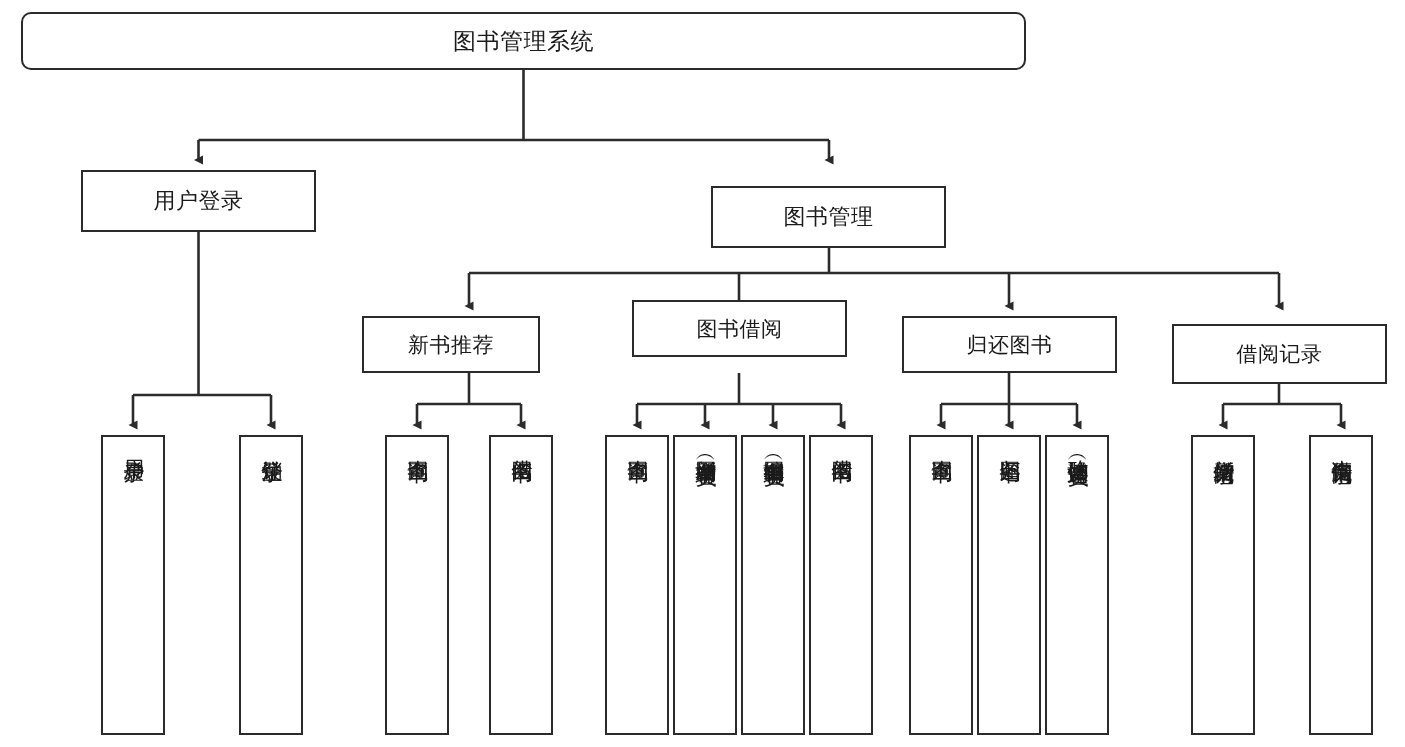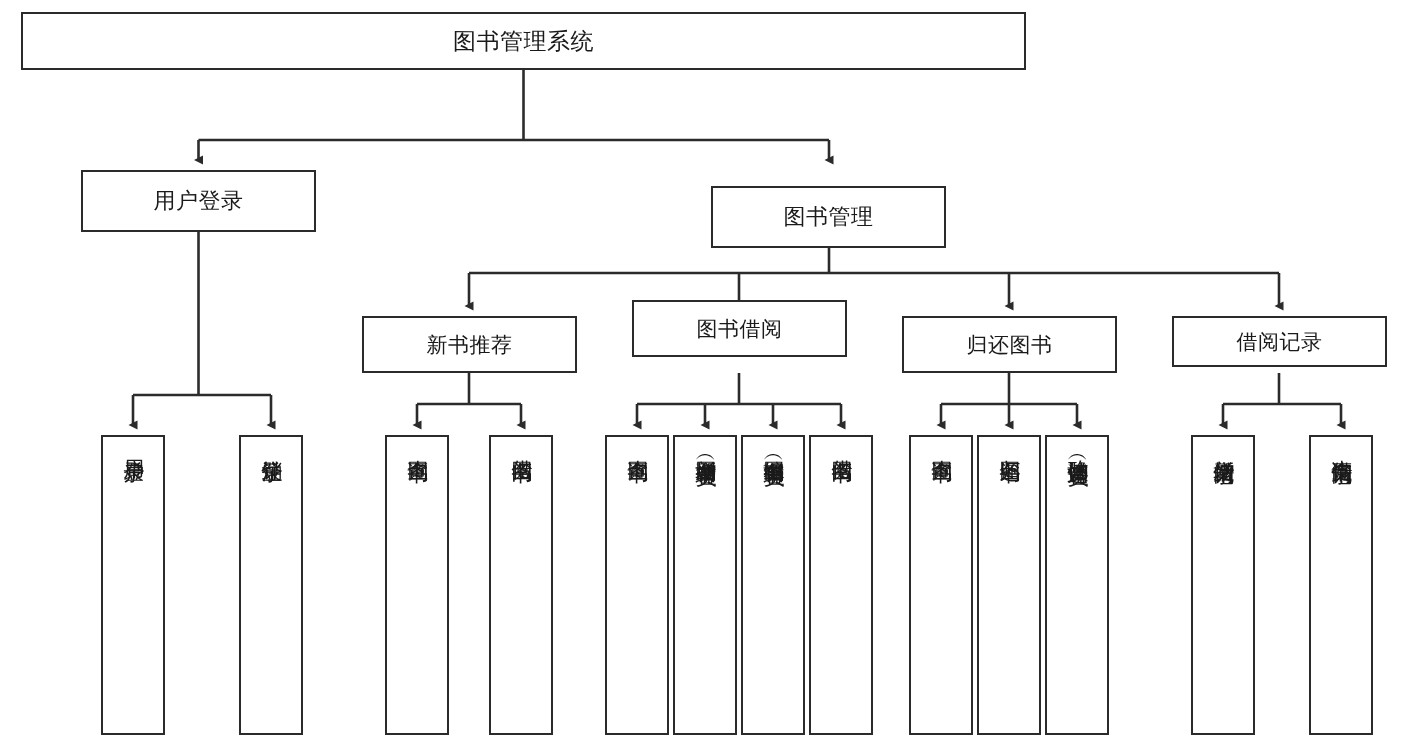--- a/index.html
+++ b/index.html
@@ -122,41 +122,41 @@
       <path d="M1009,404 L1009,425" marker-end="url(#arrow)"></path>
       <path d="M1077,404 L1077,425" marker-end="url(#arrow)"></path>
 
       <path d="M1279,373 L1279,404"></path>
       <path d="M1223,404 L1341,404"></path>
       <path d="M1223,404 L1223,425" marker-end="url(#arrow)"></path>
       <path d="M1341,404 L1341,425" marker-end="url(#arrow)"></path>
     </g>
   </svg>
 
-  <div class="node root" style="left:21px; top:12px; width:1005px; height:58px;">
+  <div class="node root" style="left:21px; top:12px; width:1005px; height:58px;border-radius:10px;">
     <span class="htext">图书管理系统</span>
   </div>
 
   <div class="node lvl1" style="left:81px; top:170px; width:235px; height:62px;">
     <span class="htext">用户登录</span>
   </div>
   <div class="node lvl1" style="left:711px; top:186px; width:235px; height:62px;">
     <span class="htext">图书管理</span>
   </div>
 
-  <div class="node lvl2" style="left:362px; top:316px; width:215px; height:57px;font-family:Liberation Serif, serif;">
+  <div class="node lvl2" style="left:362px; top:316px; width:178px; height:57px;font-family:Liberation Serif, serif;">
     <span class="htext">新书推荐</span>
   </div>
   <div class="node lvl2" style="left:632px; top:300px; width:215px; height:57px;">
     <span class="htext">图书借阅</span>
   </div>
   <div class="node lvl2" style="left:902px; top:316px; width:215px; height:57px;">
     <span class="htext">归还图书</span>
   </div>
-  <div class="node lvl2" style="left:1172px; top:316px; width:215px; height:51px;">
+  <div class="node lvl2" style="left:1172px; top:324px; width:215px; height:60px;">
     <span class="htext">借阅记录</span>
   </div>
 
   <div class="node leaf" style="left:101px; top:435px; width:64px; height:300px;">
     <span class="vtext">用户登录</span>
   </div>
   <div class="node leaf" style="left:239px; top:435px; width:64px; height:300px;">
     <span class="vtext">注销登录</span>
   </div>
 

